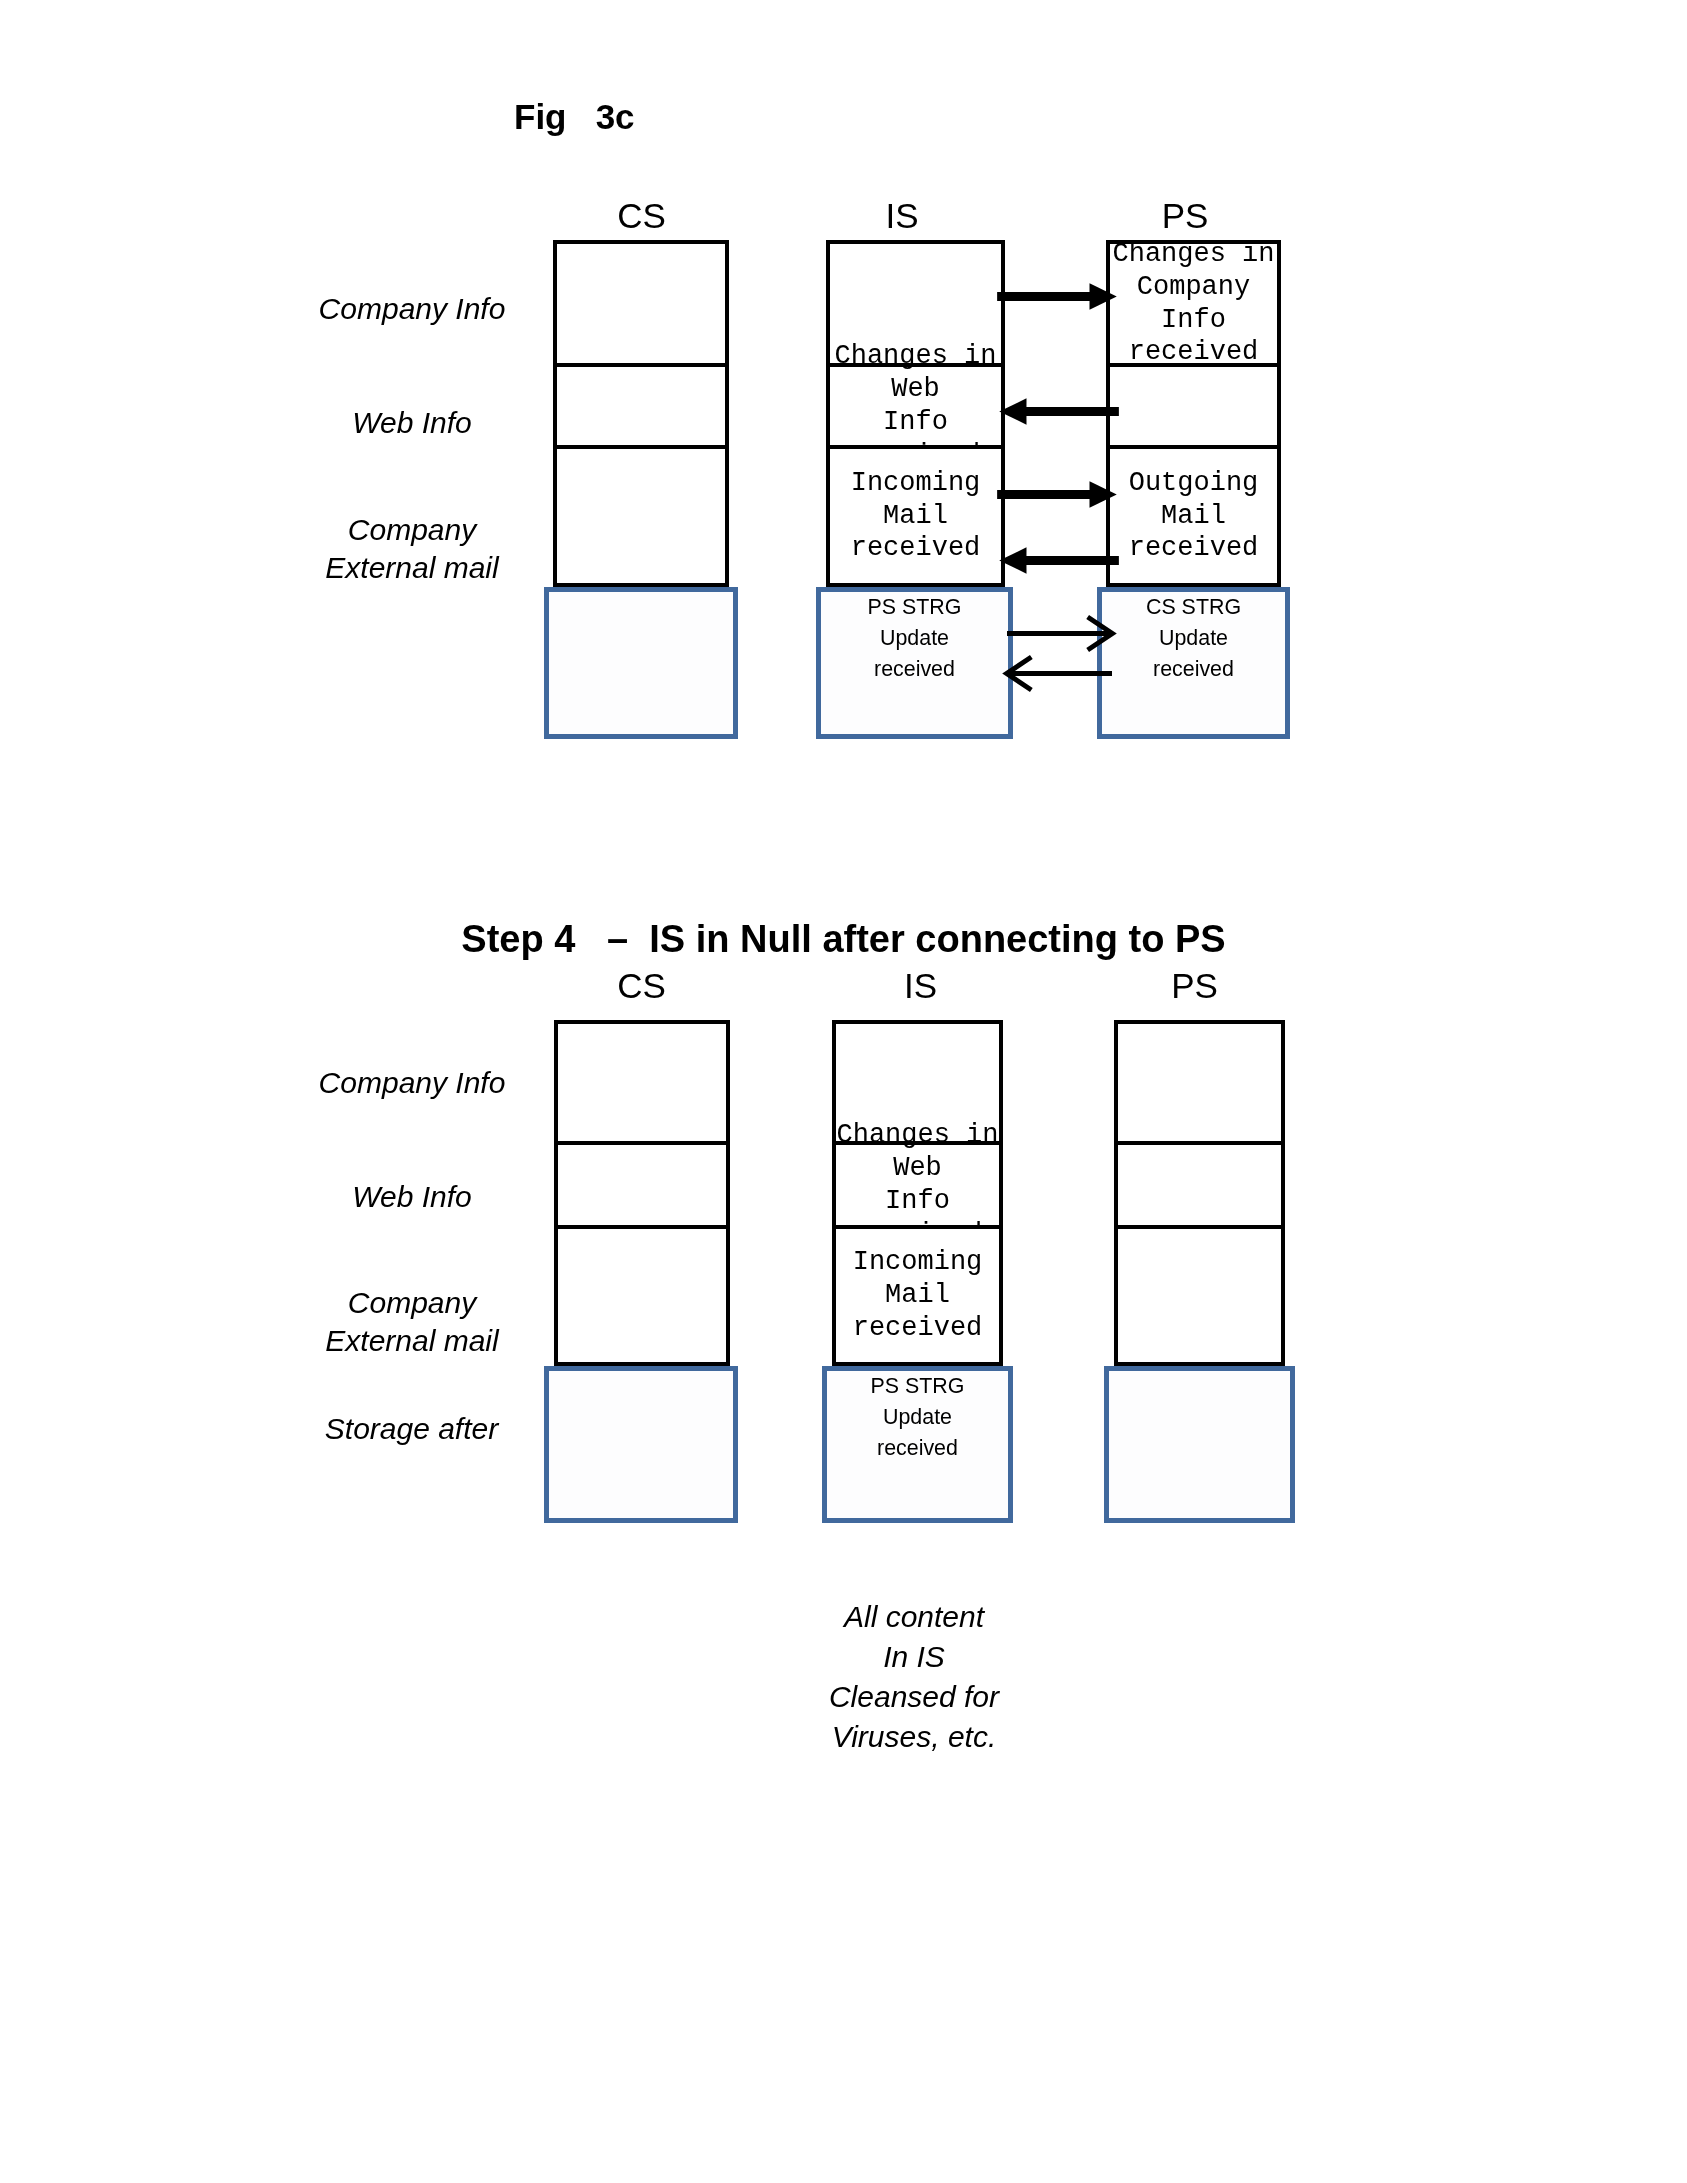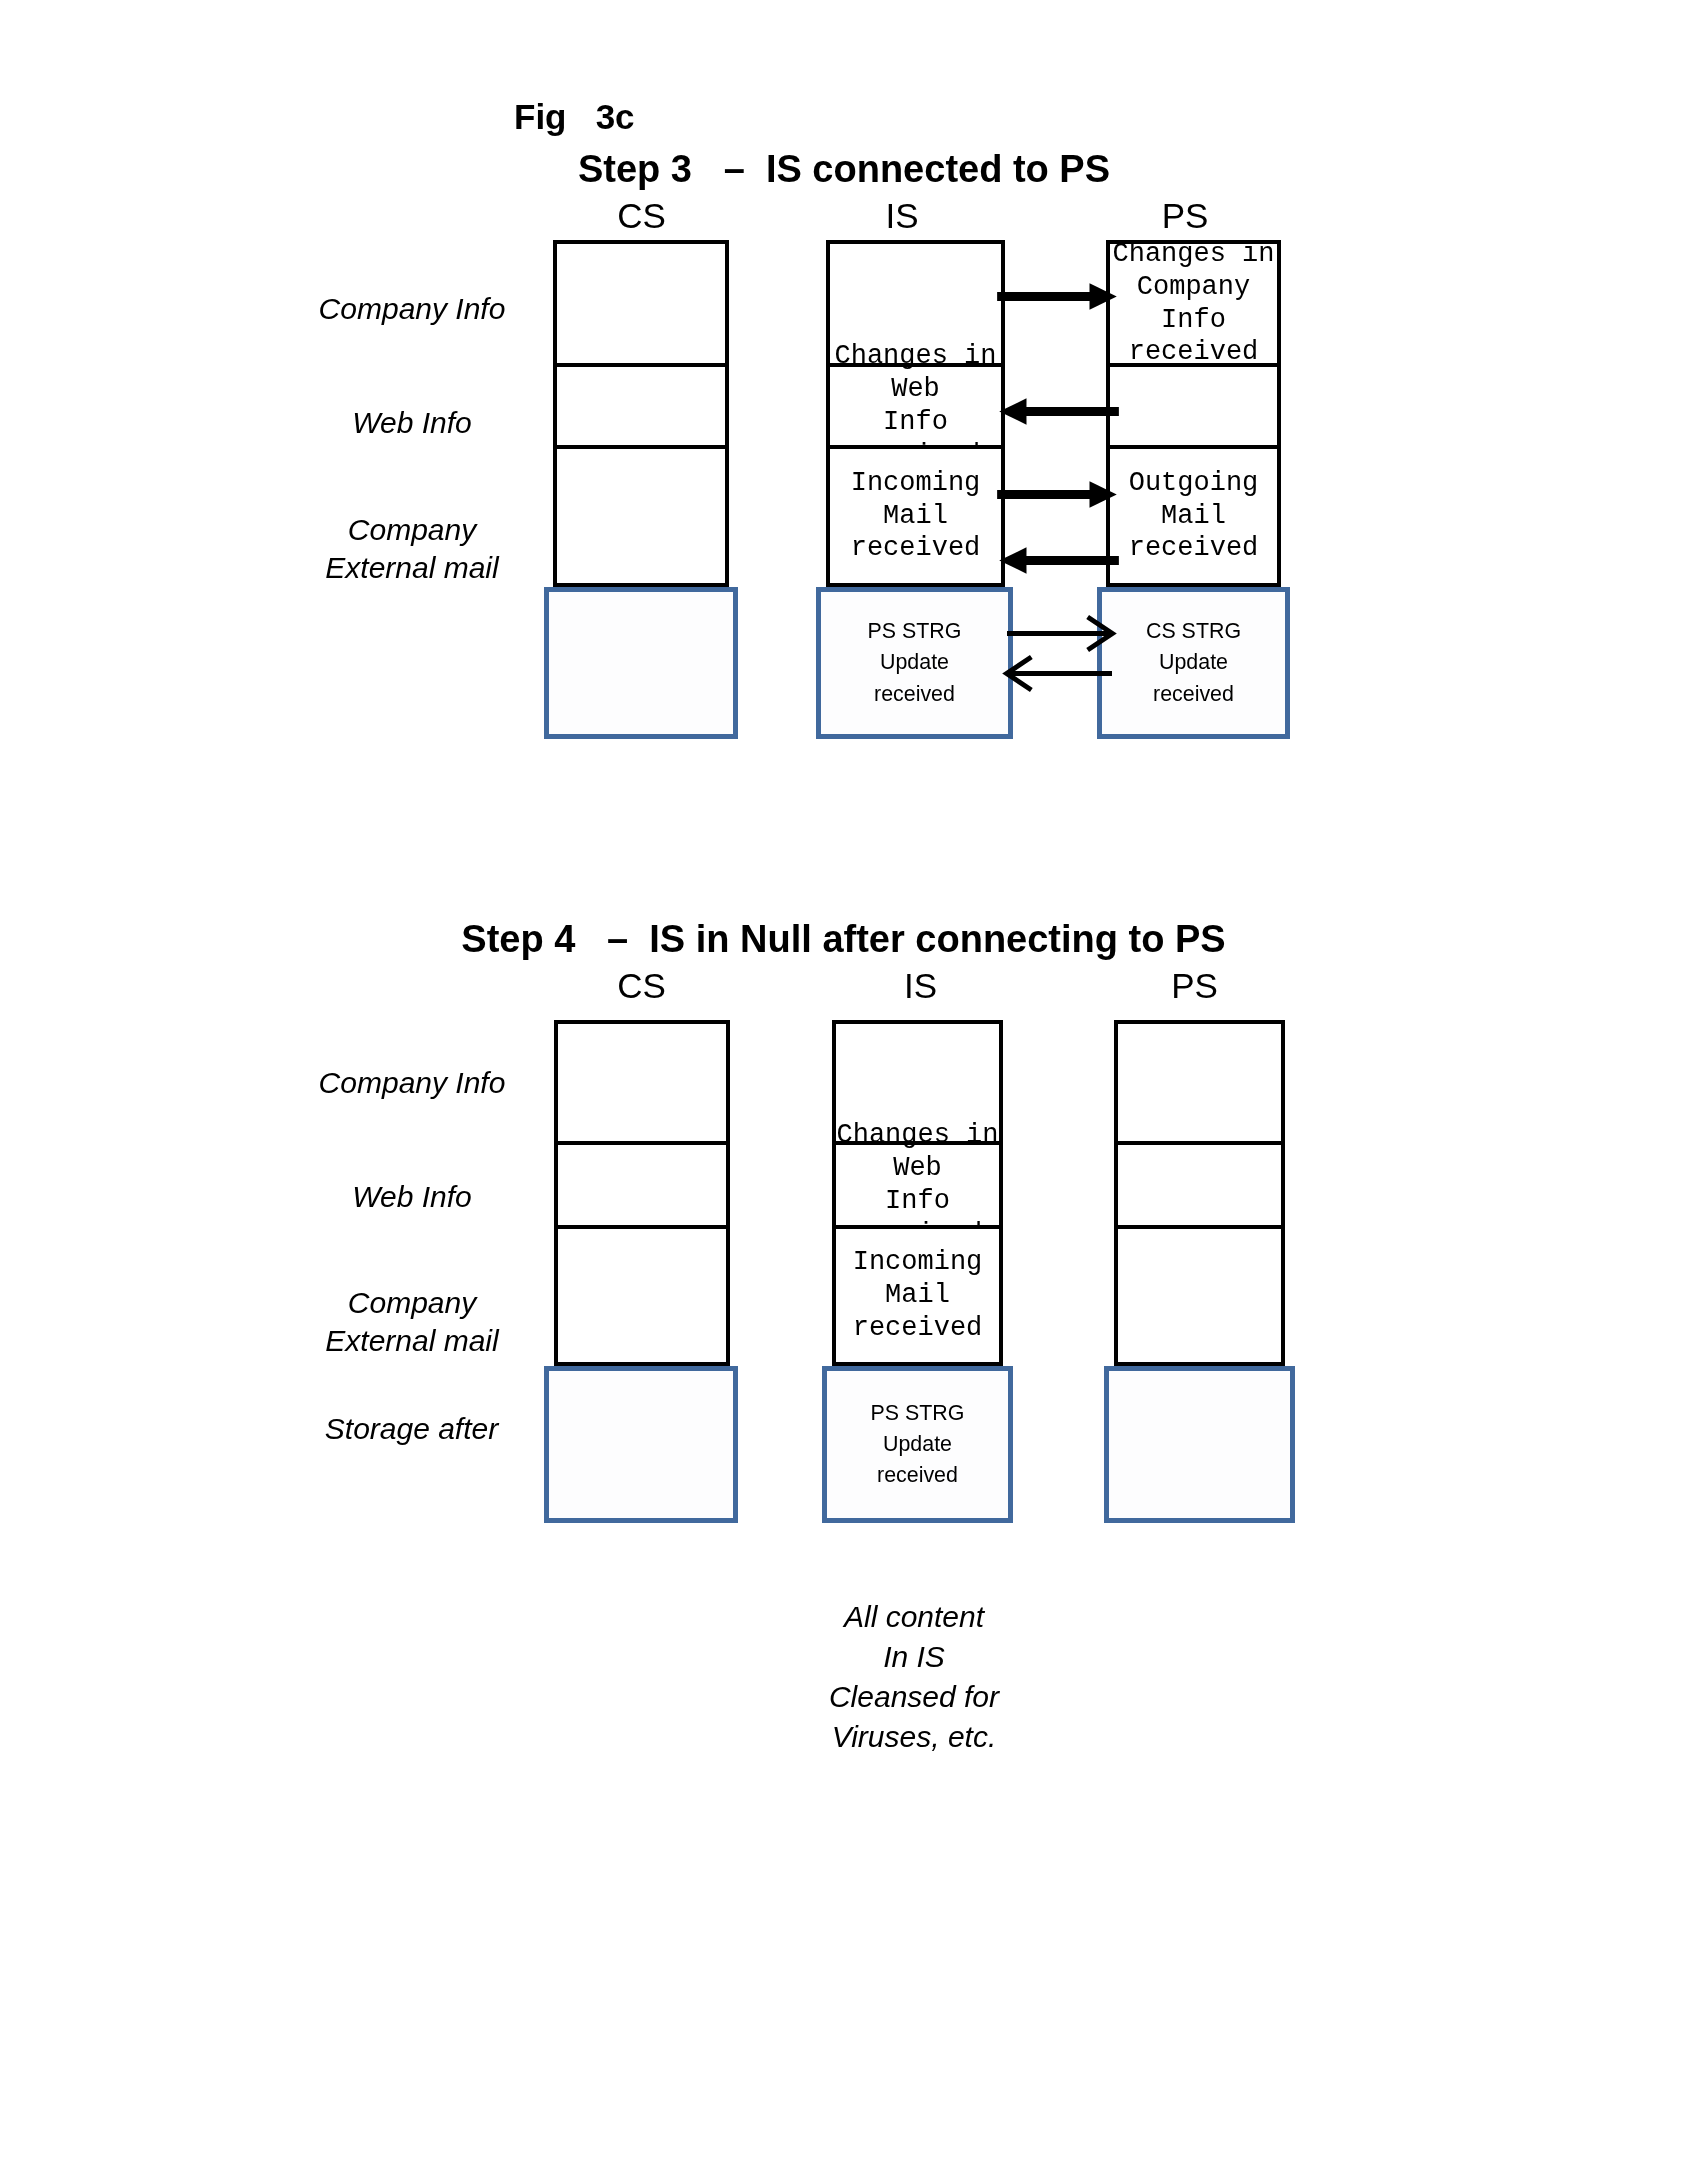--- a/index.html
+++ b/index.html
@@ -68,39 +68,37 @@
   }
   .cell.joint-top { border-top-width: 0; }
   .cell-text { display: block; width: 100%; }
 
   .blue-cell {
     position: absolute;
     box-sizing: border-box;
     border: 5.8px solid #41699D;
     background: #FDFDFE;
     display: flex;
-    align-items: center;
     justify-content: center;
     text-align: center;
     font-size: 21.4px;
     line-height: 1.45;
     white-space: pre-line;
   }
 
   
   .arrow-svg { position: absolute; overflow: visible; }
 </style>
 </head>
 <body>
 
 <div class="stage">
 
   <div class="abs fig-title" style="left:514px; top:97px; width:659px;">Fig   3c</div>
 
-  <div class="abs step-title" style="left:432px; top:148px; width:824px;">Step 3   –  IS connected to PS</div>
 
   <div class="abs col-head" style="left:554px; top:196px; width:175px;">CS</div>
   <div class="abs col-head" style="left:826px; top:196px; width:152px;">IS</div>
   <div class="abs col-head" style="left:1097px; top:196px; width:176px;">PS</div>
 
   <div class="abs row-label" style="left:272px; top:290px; width:280px;">Company Info</div>
   <div class="abs row-label" style="left:272px; top:404px; width:280px;">Web Info</div>
   <div class="abs row-label" style="left:272px; top:511px; width:280px;">Company
 External mail</div>
 

